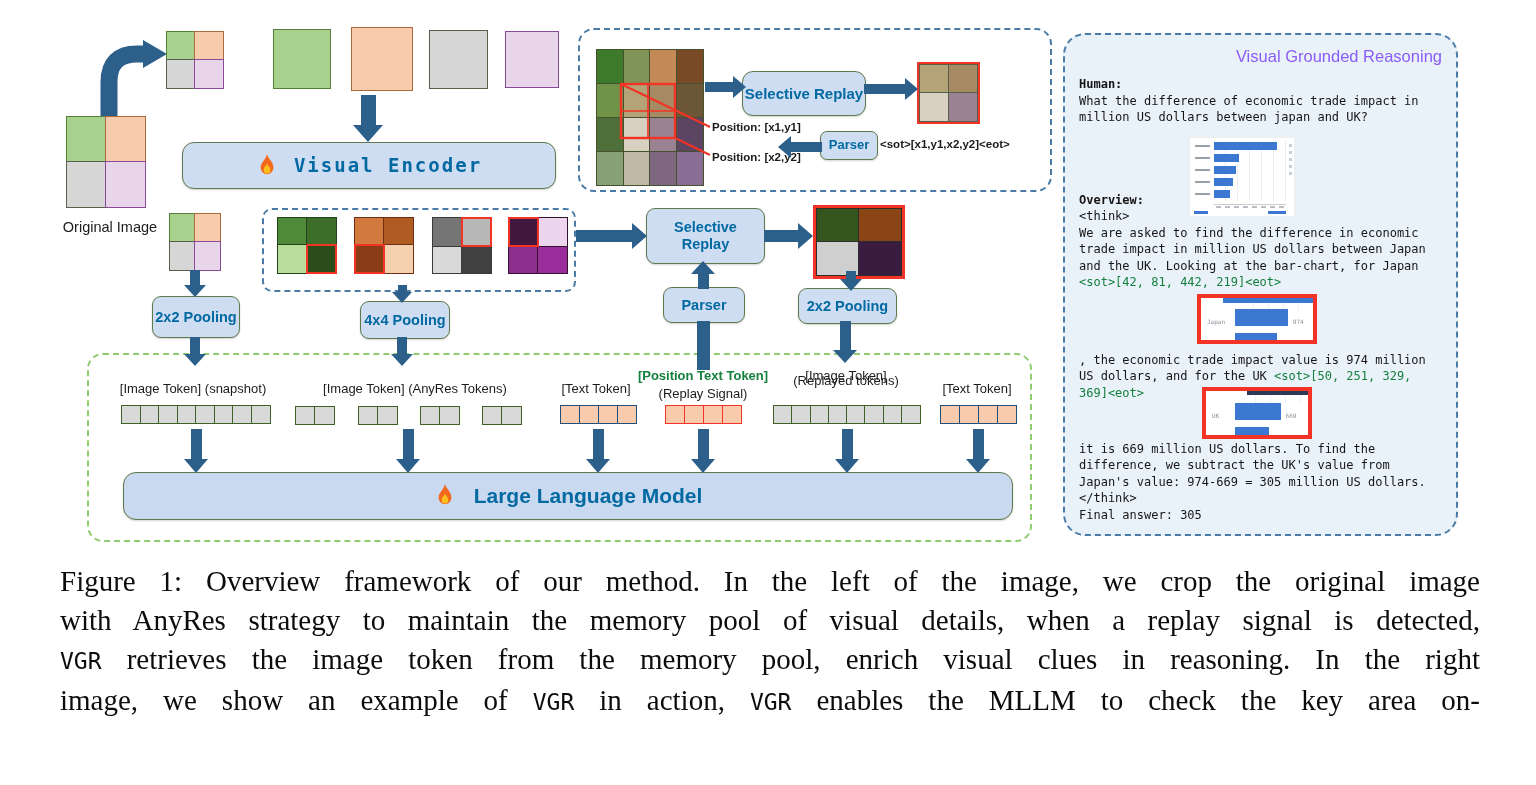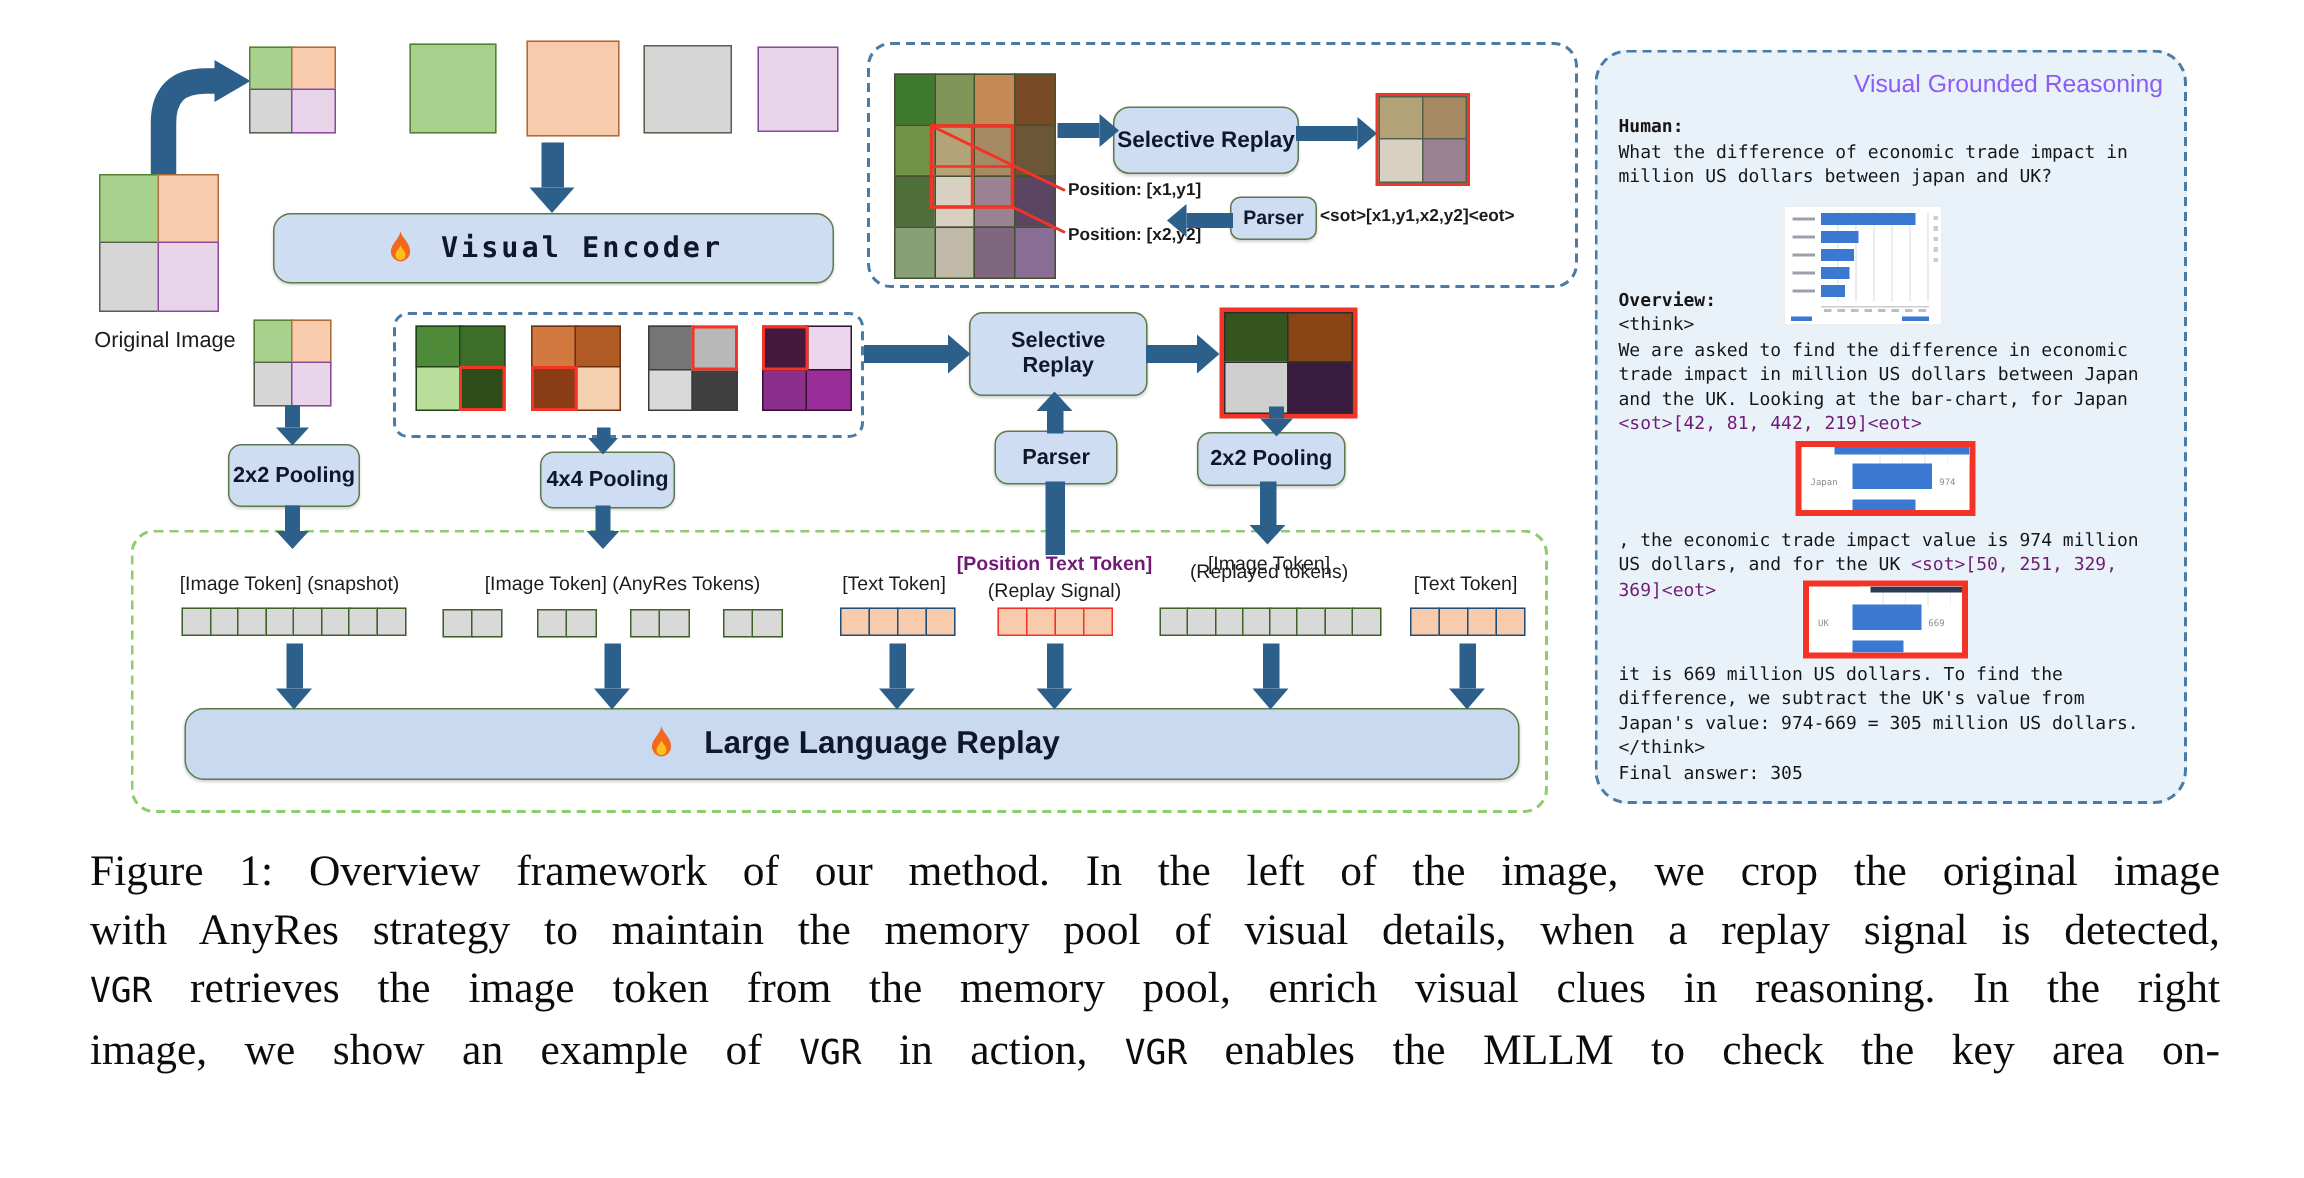--- a/index.html
+++ b/index.html
@@ -4,25 +4,25 @@
 <title>VGR Figure 1</title>
 <style>
   html,body{margin:0;padding:0;background:#ffffff;}
   #stage{position:relative;width:1536px;height:785px;background:#fff;overflow:hidden;
          font-family:"Liberation Sans",sans-serif;color:#111;}
   
   .dashbox{position:absolute;border:2.5px dashed #4a7ba6;background:transparent;}
   .greenbox{position:absolute;border:2.5px dashed #8fcc70;border-radius:16px;}
   
   .bluebox{position:absolute;background:#cfddf3;border:1.6px solid #5f7a4a;border-radius:9px;
-           display:flex;align-items:center;justify-content:center;font-weight:600;color:#0f172a;
+           display:flex;align-items:center;justify-content:center;font-weight:600;color:#0369a1;
            box-shadow:0 1px 2px rgba(0,0,0,.18);text-align:center;line-height:1.15;}
   .mono{font-family:"DejaVu Sans Mono",monospace;}
   .lbl{position:absolute;text-align:center;font-size:13px;color:#1c1c1c;white-space:nowrap;}
-  .redtxt{color:#701a75;}
+  .redtxt{color:#15803d;}
   .grid{position:absolute;display:grid;}
   .grid .cell{border:1.5px solid #555;margin:-0.75px;}
   .strip{position:absolute;display:flex;}
   .strip .tok{flex:1;border:1.6px solid #000;margin-left:-1.6px;}
   .strip .tok:first-child{margin-left:0;}
   
   #panel{position:absolute;left:1063px;top:33px;width:395px;height:503px;background:#e9f1f9;
          border:2.5px dashed #4a7ba6;border-radius:22px;box-sizing:border-box;
          padding:12px 14px 10px 14px;overflow:hidden;}
   #panel .ptitle{text-align:right;font-size:16.5px;font-weight:500;color:#8b5cf6;margin-bottom:10px;}
@@ -236,21 +236,21 @@
       <div class="tok" style="background: rgb(248, 203, 173); border-color: rgb(31, 78, 121);"></div>
       <div class="tok" style="background: rgb(248, 203, 173); border-color: rgb(31, 78, 121);"></div>
       <div class="tok" style="background: rgb(248, 203, 173); border-color: rgb(31, 78, 121);"></div>
     </div>
 
   <div class="bluebox" style="left:123px;top:472px;width:888px;height:46px;border-radius:13px;background:#c9d9f0;">
     <svg class="flame" viewBox="0 0 24 28" style="margin-right:18px;">
       <path d="M12 1 C13 6 19 9 19 16 A7 7 0 0 1 5 16 C5 10 11 7 12 1 Z" fill="#f2691d"></path>
       <path d="M12 11 C12.6 14 15.6 14.6 15.6 18.6 A3.6 3.6 0 0 1 8.4 18.6 C8.4 15 11.4 14 12 11 Z" fill="#fcc01e"></path>
     </svg>
-    <span style="font-size:21px;">Large Language Replay</span>
+    <span style="font-size:21px;">Large Language Model</span>
   </div>
 
   <div id="panel">
     <div class="ptitle">Visual Grounded Reasoning</div>
     <div class="convo">
       <span class="b">Human:</span>
       <div class="pre">What the difference of economic trade impact in
 million US dollars between japan and UK?</div>
       <div style="height:66px;"></div>
       <span class="b">Overview:</span>

